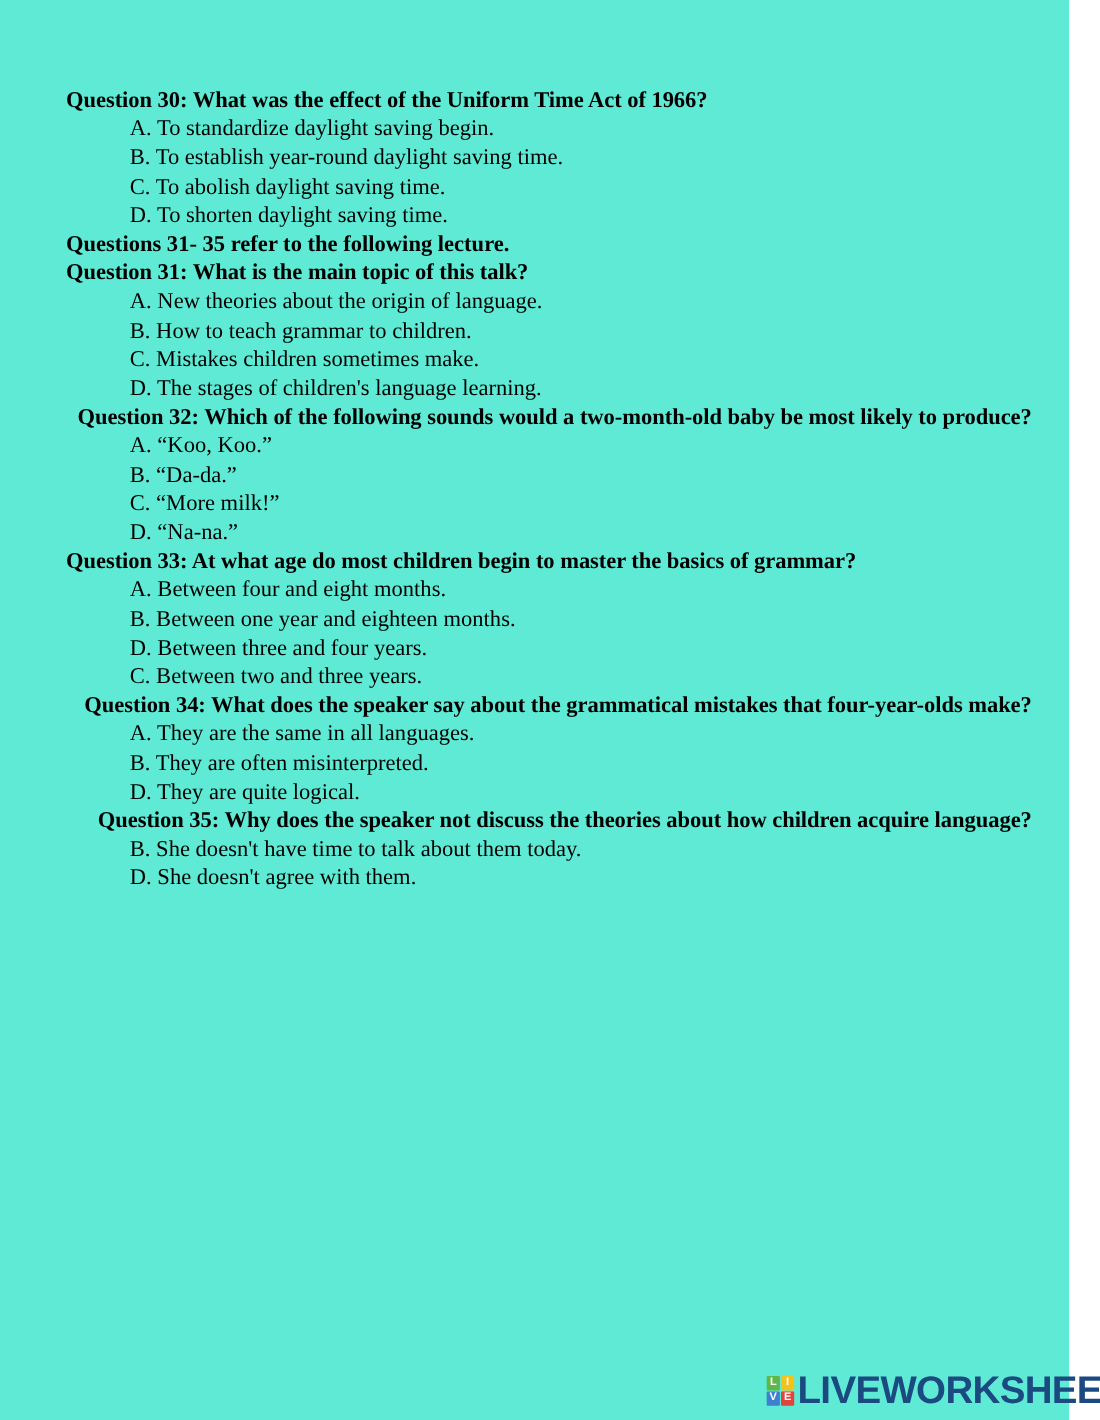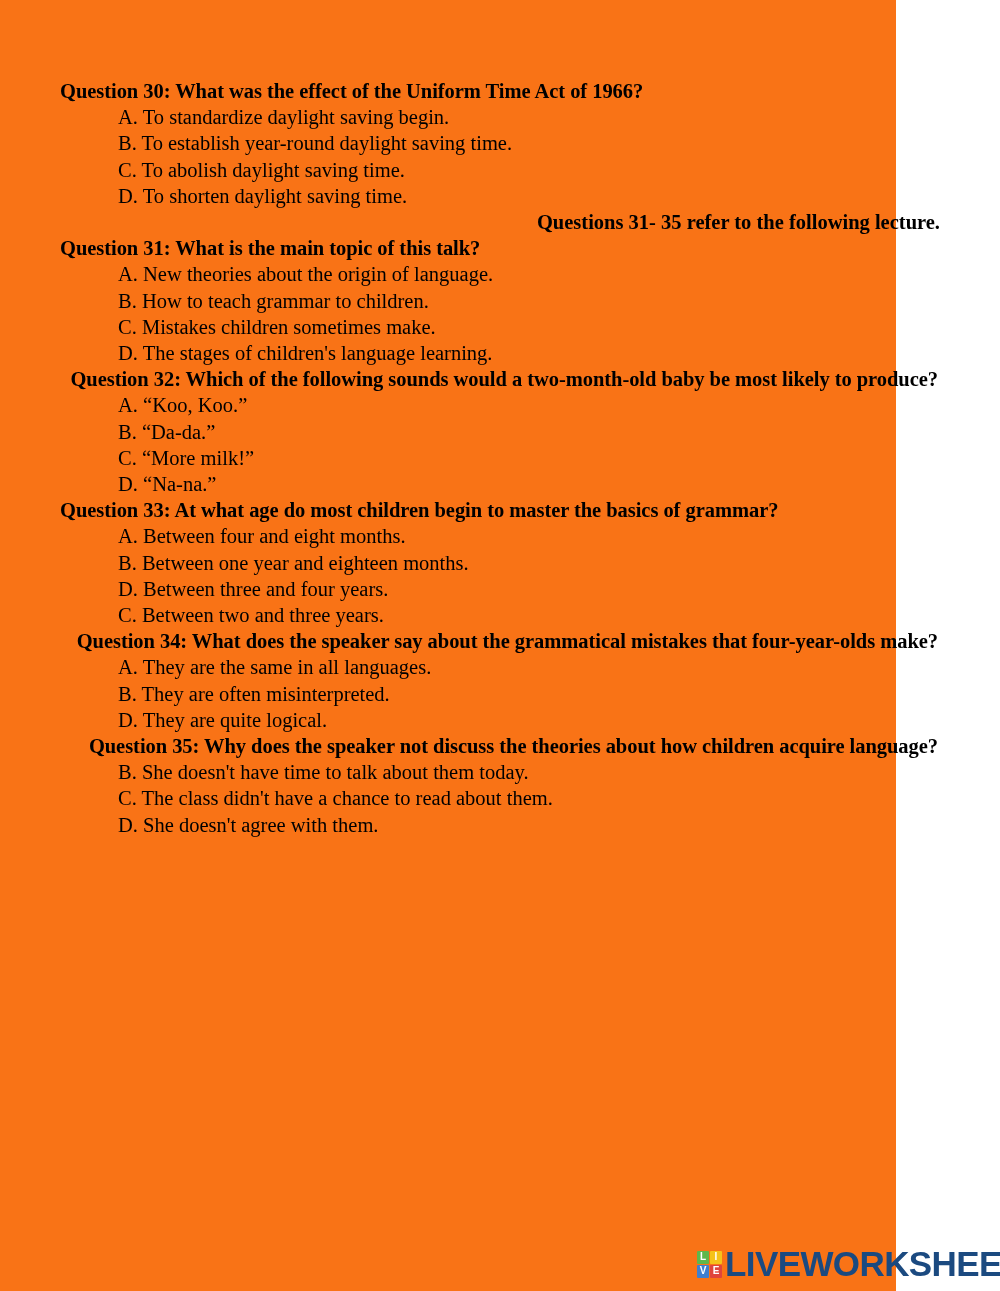--- a/index.html
+++ b/index.html
@@ -13,23 +13,23 @@
     position: relative;
     font-family: "Liberation Serif", "DejaVu Serif", serif;
     color: #000000;
     overflow: hidden;
   }
 
   .page {
     position: absolute;
     left: 0;
     top: 0;
-    width: 896px;
+    width: 972px;
     height: 1291px;
-    background: #f97316;
+    background: #5eead4;
   }
 
   .content {
     position: absolute;
     left: 60px;
     top: 78px;
     width: 880px;
   }
 
   .q-block {
@@ -60,21 +60,20 @@
     padding: 0 0 0 58px;
     white-space: pre;
   }
 
   .lead {
     font-weight: bold;
     font-size: 20.5px;
     line-height: 26.2px;
     margin: 0;
     padding: 0;
-    text-align: right;
   }
 
   
   .logo {
     position: absolute;
     left: 697px;
     top: 1246px;
     display: flex;
     align-items: center;
     gap: 3px;
@@ -160,21 +159,20 @@
     <div class="q-block">
       <p class="q-stem wide">Question 34: What does the speaker say about the grammatical mistakes that four-year-olds make?</p>
       <p class="opt">A. They are the same in all languages.</p>
       <p class="opt">B. They are often misinterpreted.</p>
       <p class="opt">D. They are quite logical.</p>
     </div>
 
     <div class="q-block">
       <p class="q-stem wide">Question 35: Why does the speaker not discuss the theories about how children acquire language?</p>
       <p class="opt">B. She doesn't have time to talk about them today.</p>
-      <p class="opt">C. The class didn't have a chance to read about them.</p>
       <p class="opt">D. She doesn't agree with them.</p>
     </div>
 
   </div>
 
   <div class="logo">
     <div class="logo-tiles">
       <span class="tile tile-l">L</span>
       <span class="tile tile-i">I</span>
       <span class="tile tile-v">V</span>

